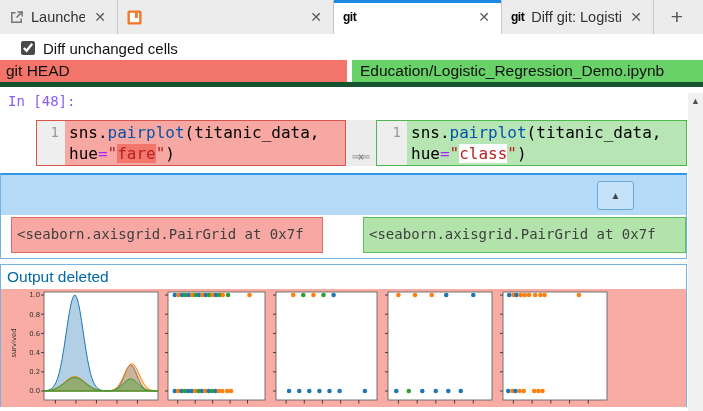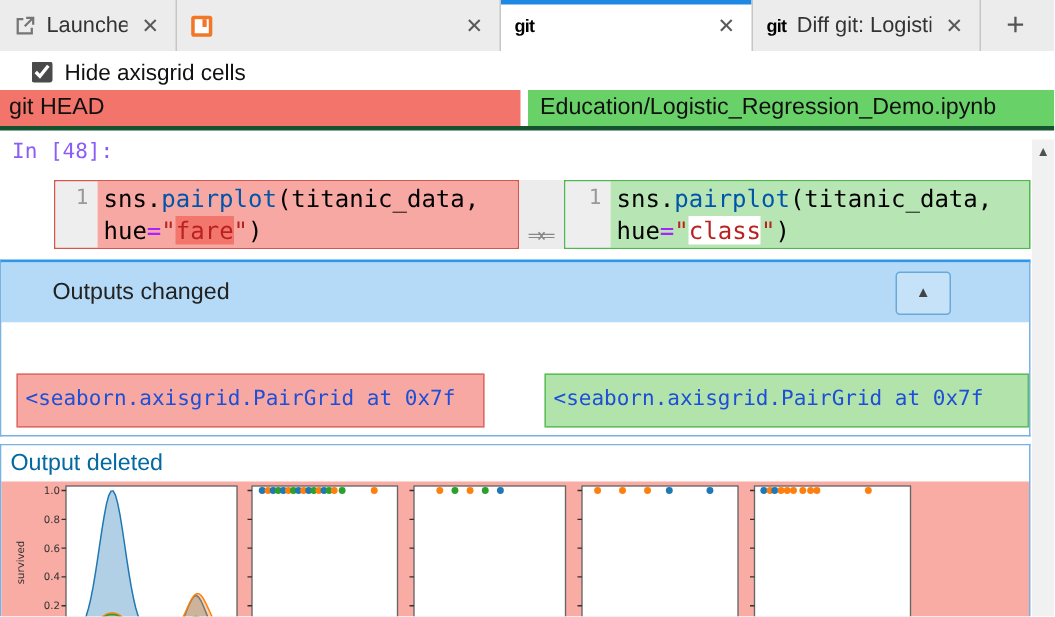--- a/index.html
+++ b/index.html
@@ -20,21 +20,21 @@
              font-size:21px; color:#555; cursor:pointer; }
   .t1 { width:118px; } .t2 { width:216px; } .t3 { width:168px; } .t4 { width:152px; }
   .icon-launcher svg, .icon-notebook svg { display:block; }
 
   
   .toolbar-row { display:flex; align-items:center; gap:8px; padding:6px 0 4px 21px; height:26px; }
   .toolbar-row input { width:14px; height:14px; accent-color:#4a4a4a; }
   .toolbar-row label { font-size:15px; color:#111; }
 
   
-  .diff-headers { display:flex; height:27px; border-bottom:3px solid #14532d; }
+  .diff-headers { display:flex; height:27px; border-bottom:5px solid #14532d; }
   .hdr { font-size:15.5px; color:#101010; display:flex; align-items:center; }
   .hdr-base { width:347px; background:#f3746b; padding-left:6px; margin-right:5px; }
   .hdr-remote { flex:1; background:#68d168; padding-left:8px; }
 
   
   .diff-body { position:relative; height:323px; padding-right:16px; }
 
   .prompts-row { display:flex; margin-top:6px; height:22px; font-family:"DejaVu Sans Mono", monospace;
                  font-size:14px; color:#8b5cf6; }
   .prompt-left { width:345px; padding-left:8px; }
@@ -59,22 +59,22 @@
 
   
   .sec-outputs { margin-top:7px; border:1px solid #77b2e2; border-top:2px solid #2f96e8; }
   .sec-outputs-header { background:#b4daf7; height:40px; display:flex; align-items:center; }
   .sec-outputs-header .title { margin-left:34px; font-size:15.5px; color:#222; }
   .collapse-btn { margin-left:auto; margin-right:52px; width:37px; height:29px;
                   background:#c6e2f8; border:1px solid #69a9d9; border-radius:3px;
                   display:flex; align-items:center; justify-content:center;
                   color:#444; font-size:10px; cursor:pointer; }
   .sec-outputs-body { background:#fff; padding:2px 0 5px 0; display:flex; }
-  .outbox { height:36px; font-family:"DejaVu Sans Mono", monospace; font-size:14px; color:#1d4ed8;
-            padding:8px 5px; white-space:nowrap; overflow:hidden;margin-top:32px; }
+  .outbox { height:36px; font-family:"DejaVu Sans Mono", monospace; font-size:14px; color:#404040;
+            padding:8px 5px; white-space:nowrap; overflow:hidden; }
   .outbox-removed { margin-left:10px; width:312px; background:#f7a8a2; border:1px solid #da6d64; }
   .outbox-added { margin-left:40px; flex:1; background:#b2e3ab; border:1px solid #5cbf5c; }
 
   
   .sec-deleted { margin-top:5px; border:1px solid #77b2e2; border-bottom:none; }
   .sec-deleted-header { background:#fff; height:24px; display:flex; align-items:center; }
   .sec-deleted-header .title { margin-left:6px; font-size:15.5px; color:#0369a1; }
   .plot-area { background:#f8aca4; height:118px; overflow:hidden; }
   .plot-area svg { display:block; }
 
@@ -117,21 +117,21 @@
     <div class="tab t4">
       <span class="git-badge">git</span>
       <span class="lbl">Diff git: Logisti</span>
       <span class="tab-close">✕</span>
     </div>
     <div class="tab-add">+</div>
   </div>
 
   <div class="toolbar-row">
     <input type="checkbox" checked="" style="">
-    <label>Hide axisgrid cells</label>
+    <label>Diff unchanged cells</label>
   </div>
 
   <div class="diff-headers">
     <div class="hdr hdr-base">git HEAD</div>
     <div class="hdr hdr-remote">Education/Logistic_Regression_Demo.ipynb</div>
   </div>
 
   <div class="diff-body">
 
     <div class="prompts-row">
@@ -153,21 +153,20 @@
         <div class="gutter gutter-r">
           <span>1</span>
         </div>
         <div class="codearea code-added"><span>sns</span><span>.</span><span class="tok-fn">pairplot</span><span>(titanic_data,</span>
 <span>hue</span><span class="tok-op">=</span><span class="tok-str">"</span><span class="tok-str hl-added">class</span><span class="tok-str">"</span><span>)</span></div>
       </div>
     </div>
 
     <div class="sec-outputs">
       <div class="sec-outputs-header">
-        <span class="title">Outputs changed</span>
         <span class="collapse-btn">
           <span>▲</span>
         </span>
       </div>
       <div class="sec-outputs-body">
         <div class="outbox outbox-removed">&lt;seaborn.axisgrid.PairGrid at 0x7f</div>
         <div class="outbox outbox-added">&lt;seaborn.axisgrid.PairGrid at 0x7f</div>
       </div>
     </div>
 

